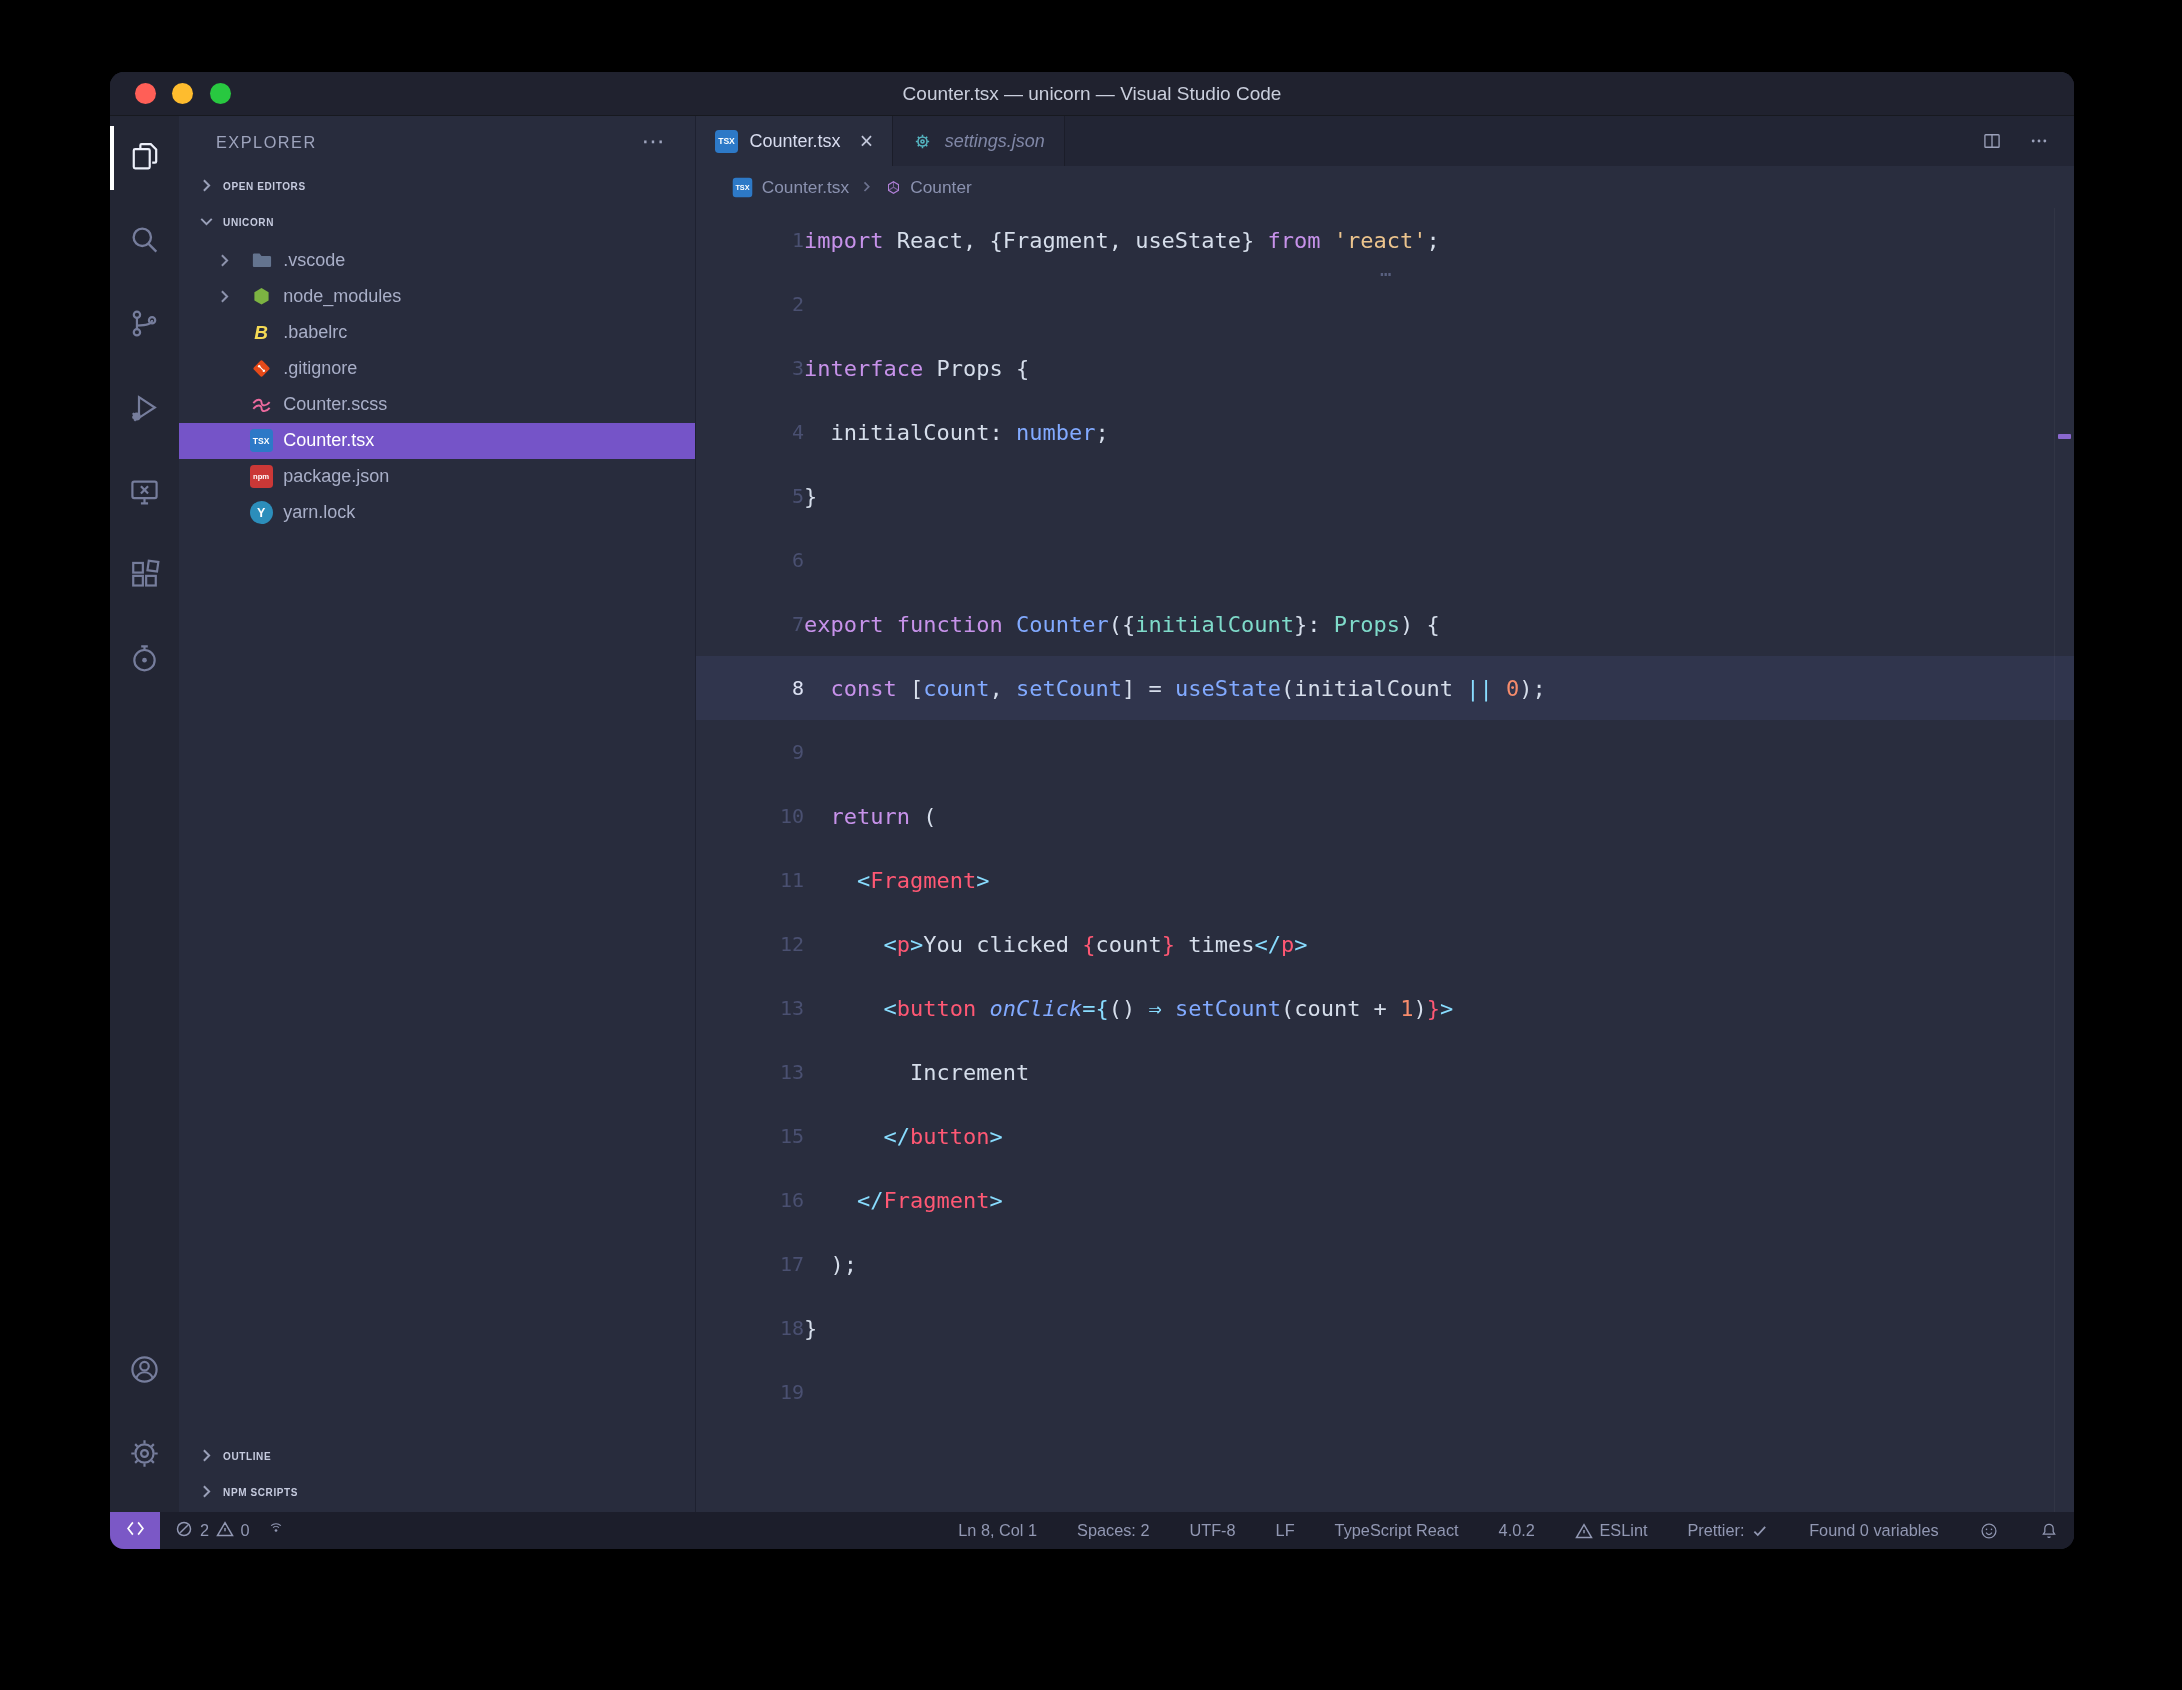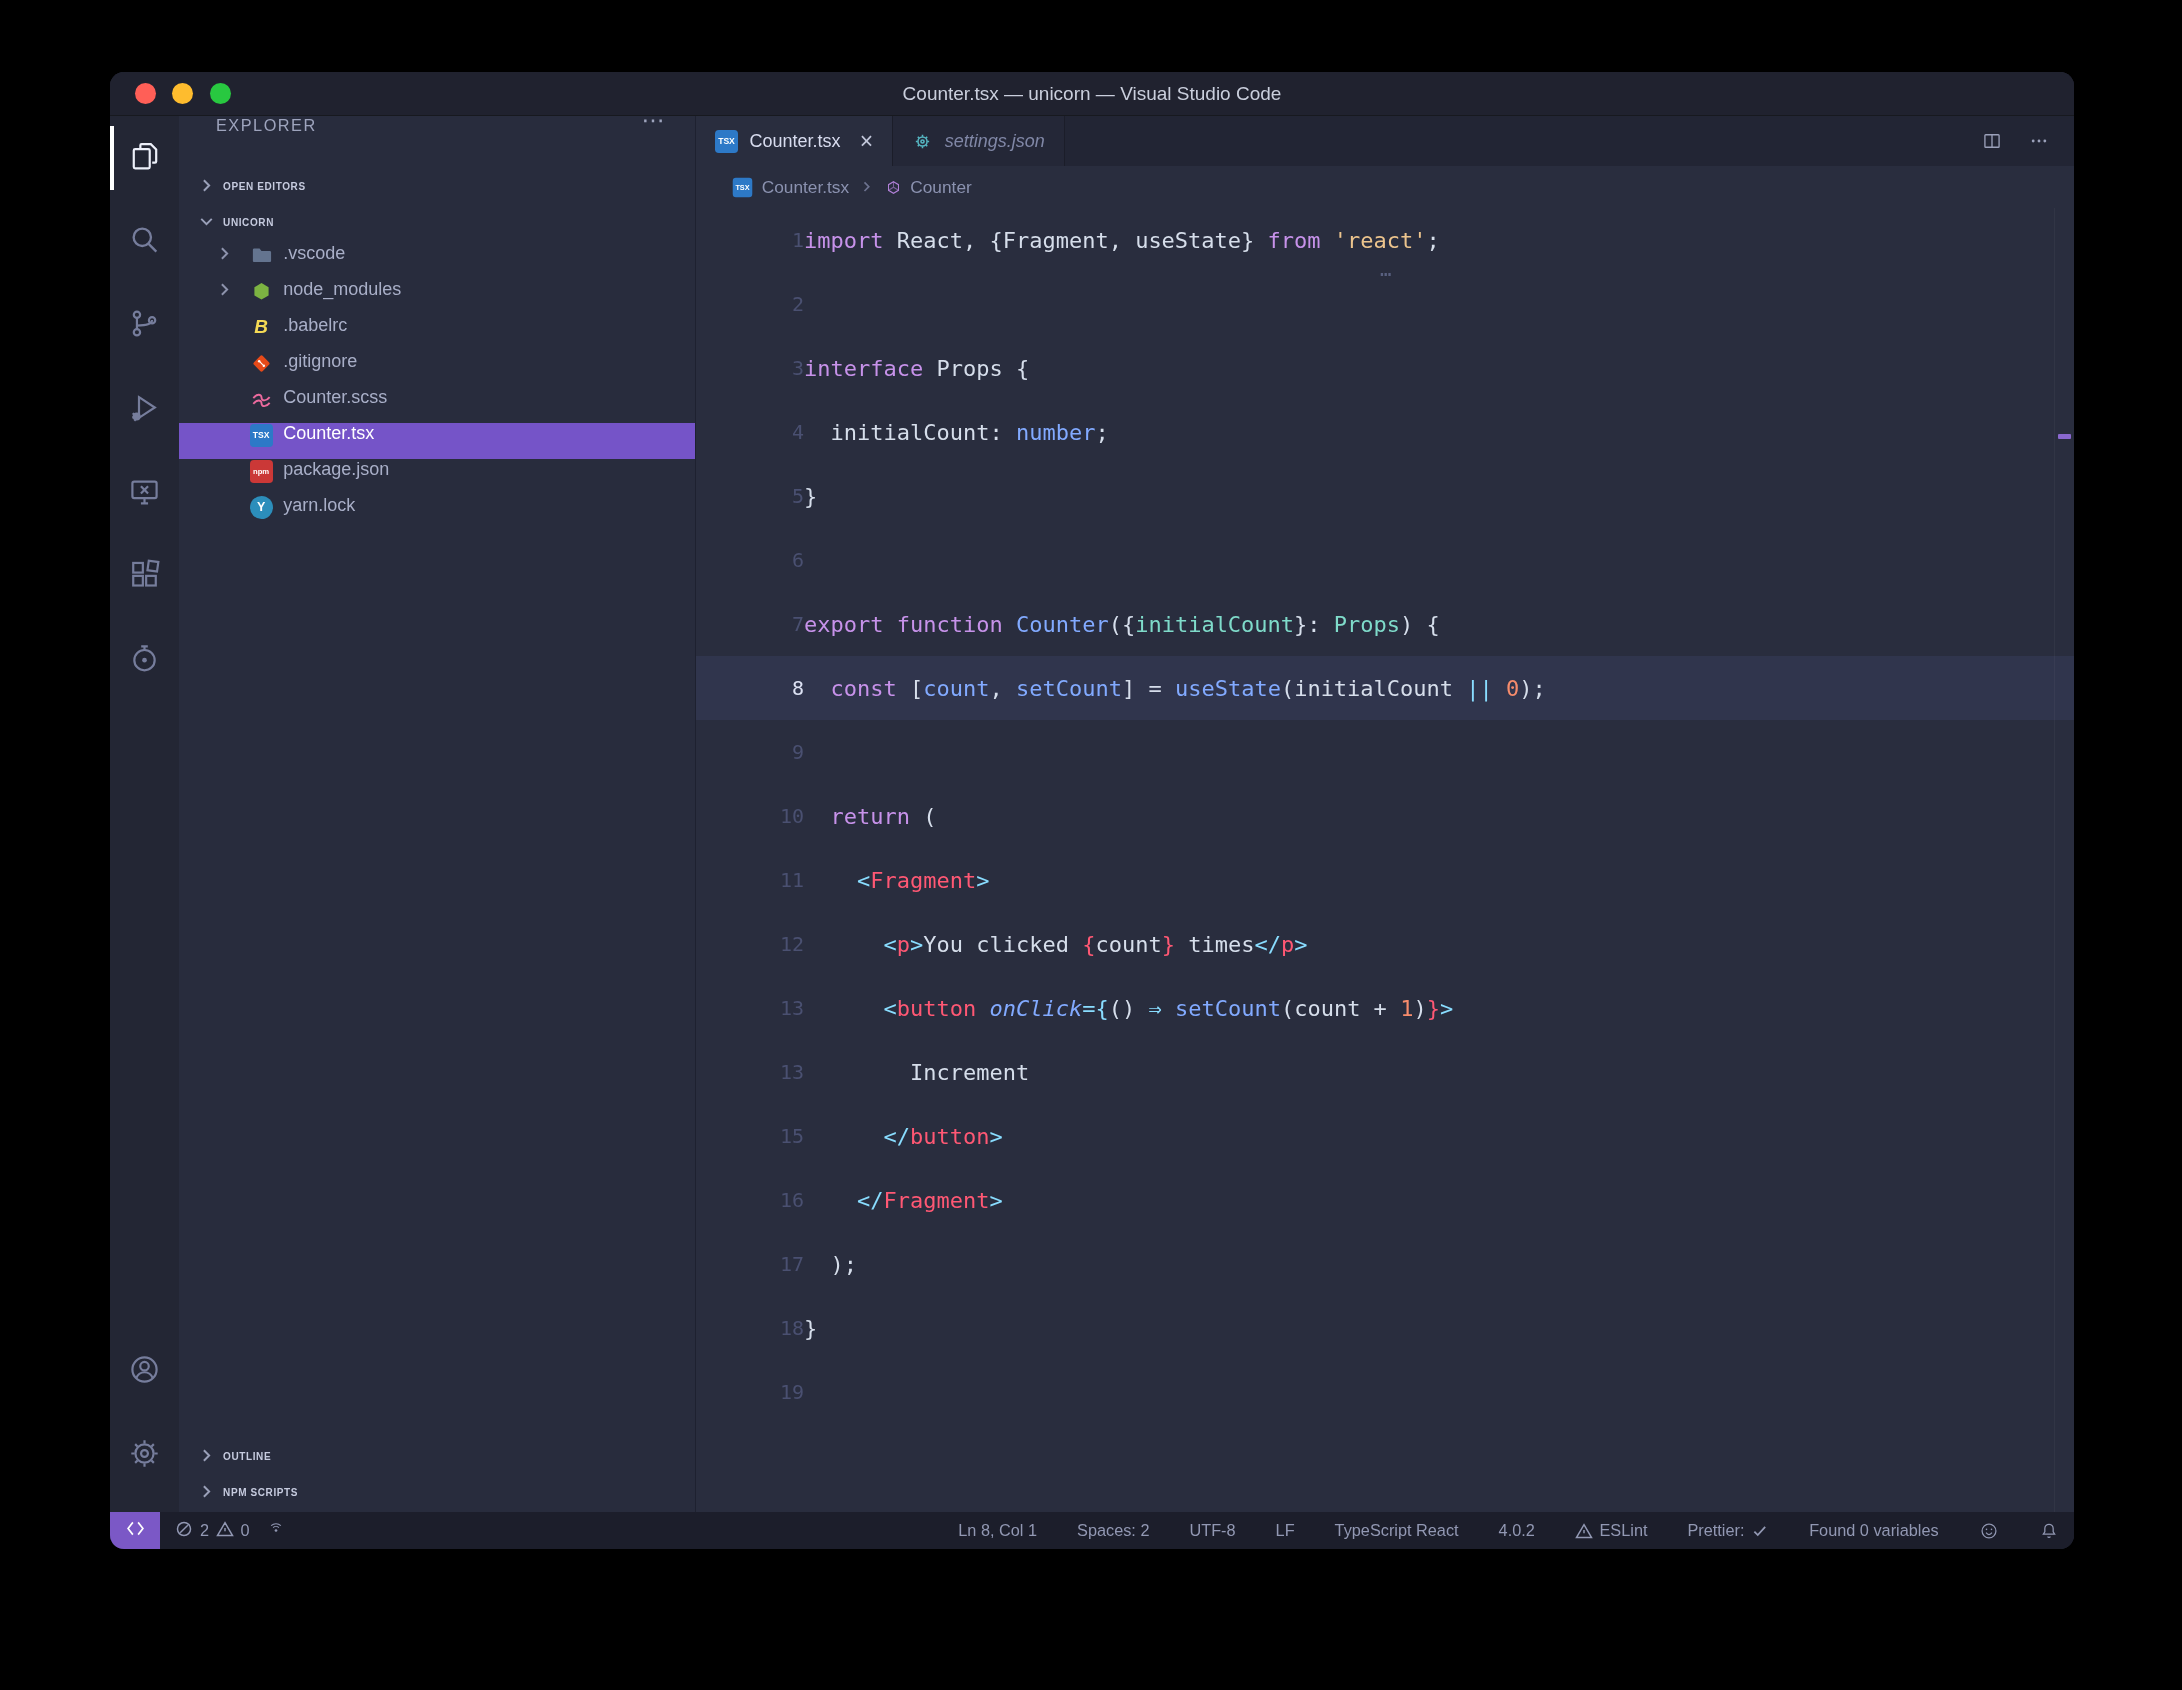--- a/index.html
+++ b/index.html
@@ -27,29 +27,29 @@
             justify-content:center; color:#767d9c; position:relative; }
   .ab-btn svg { width:33px; height:33px; }
   .ab-btn.active { color:#eceff9; }
   .ab-btn.active::before { content:""; position:absolute; left:0; top:6.7px; bottom:6.7px;
                            width:3.8px; background:#fff; }
   .ab-spacer { flex:1; }
 
   
   .sidebar { width:517px; background:#282c3d; border-right:1px solid #1e2130;
              display:flex; flex-direction:column; flex:0 0 auto; }
-  .sb-header { height:52px; display:flex; padding:0 29px 0 37px;
+  .sb-header { height:52px; display:flex; align-items:center; padding:0 29px 0 37px;
                color:#9ea4bd; font-size:16.3px; letter-spacing:1.5px; flex:0 0 auto; }
   .sb-grow { flex:1; }
   .sb-ellipsis { font-size:23px; color:#9ea4bd; line-height:9.6px; }
   .sb-row { height:36px; display:flex; align-items:center; padding-left:17.3px; gap:5.8px;
             color:#c6cbdf; font-size:10px; font-weight:700; letter-spacing:0.6px; flex:0 0 auto; }
   .sb-row svg { width:21px; height:21px; color:#9aa0b9; }
   .file-tree { flex:1; overflow:hidden; padding-top:2.9px; }
-  .tree-item { height:36px; display:flex; align-items:flex-start; padding-left:35px;
+  .tree-item { height:36px; display:flex; align-items:center; padding-left:35px;
                gap:9.6px; color:#a9afc8; font-size:18px; }
   .tree-item.selected { background:#7554c8; color:#fff; }
   .chev { width:25px; flex:0 0 25px; display:flex; align-items:center; color:#8d93ad; }
   .chev svg { width:21px; height:21px; }
   .ficon { width:25px; height:25px; flex:0 0 25px; display:flex; align-items:center; justify-content:center; }
   .ficon svg { width:23px; height:23px; }
   .fi-letter { font-weight:700; font-style:italic; font-size:19px; }
   .fi-badge { display:inline-flex; align-items:center; justify-content:center;
               color:#fff; font-weight:700; border-radius:3.8px; }
   .fi-tsx { width:23px; height:23px; background:#2d79c7; font-size:8.6px; }

